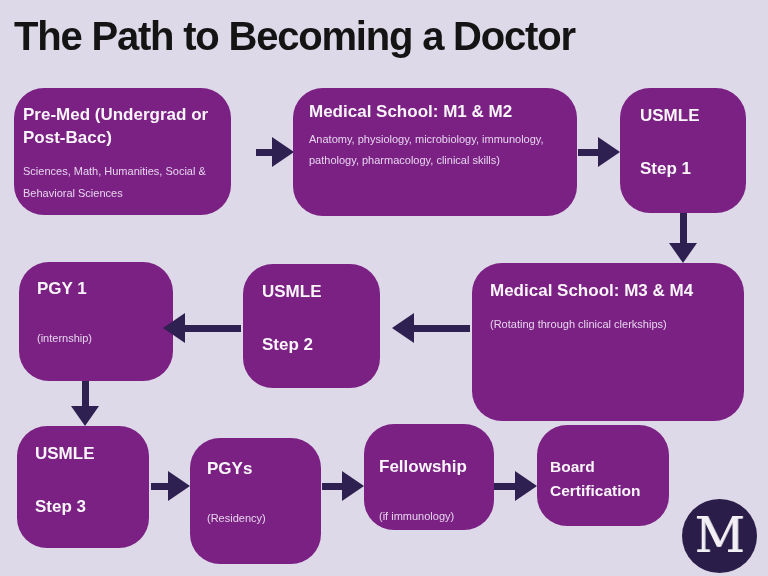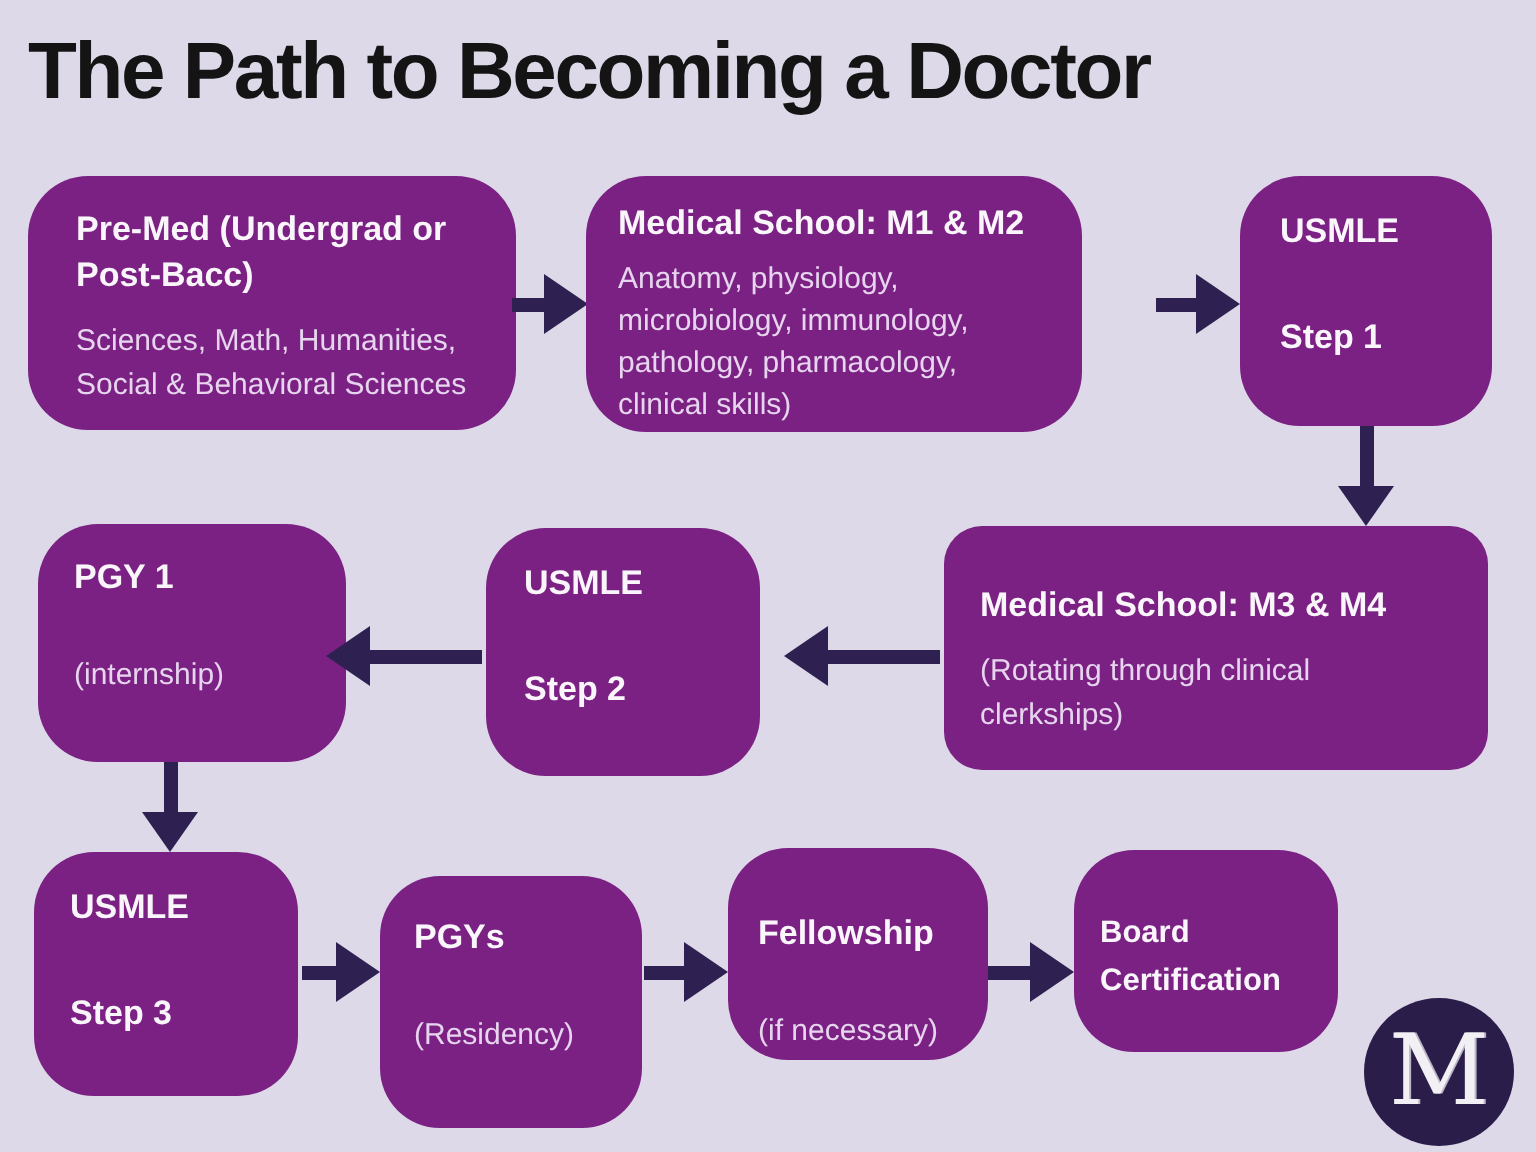--- a/index.html
+++ b/index.html
@@ -47,34 +47,34 @@
     color:var(--node-title-color);
   }
   .node-subtitle{
     font-weight:bold;
     font-size:17px;
     line-height:23px;
     margin-top:30px;
     color:var(--node-title-color);
   }
   .node-body{
-    font-size:15px;
+    font-size:11px;
     line-height:22px;
     margin-top:11px;
     color:var(--node-body-color);
   }
   .node-body.gap{margin-top:27px;}
   
-  .b1{left:14px;top:88px;width:244px;height:127px;padding:15px 24px;}
-  .b2{left:293px;top:88px;width:248px;height:128px;padding:12px 16px;}
+  .b1{left:14px;top:88px;width:217px;height:127px;padding:15px 9px;}
+  .b2{left:293px;top:88px;width:284px;height:128px;padding:12px 16px;}
   .b2 .node-body{line-height:21px;margin-top:6px;}
   .b3{left:620px;top:88px;width:126px;height:125px;padding:16px 20px;}
   .b4{left:19px;top:262px;width:154px;height:119px;padding:15px 18px;}
   .b5{left:243px;top:264px;width:137px;height:124px;padding:16px 19px;}
-  .b6{left:472px;top:263px;width:272px;height:122px;padding:28px 18px;border-radius:19px;}
+  .b6{left:472px;top:263px;width:272px;height:158px;padding:16px 18px;}
   .b7{left:17px;top:426px;width:132px;height:122px;padding:16px 18px;}
   .b8{left:190px;top:438px;width:131px;height:126px;padding:19px 17px;}
   .b9{left:364px;top:424px;width:130px;height:106px;padding:31px 15px;}
   .b10{left:537px;top:425px;width:132px;height:101px;padding:30px 13px;}
   .b10 .node-title{font-size:15.5px;line-height:24px;}
   
   .arrow{
     position:absolute;
     display:flex;
     align-items:center;
@@ -212,21 +212,21 @@
     <div class="node-body gap">(Residency)</div>
   </div>
 
   <div class="arrow h a8">
     <div class="shaft-h"></div>
       <div class="head-right"></div>
   </div>
 
   <div class="node b9">
     <div class="node-title">Fellowship</div>
-    <div class="node-body gap">(if necessary)</div>
+    <div class="node-body gap">(if immunology)</div>
   </div>
 
   <div class="arrow h a9">
     <div class="shaft-h"></div>
       <div class="head-right"></div>
   </div>
 
   <div class="node b10">
     <div class="node-title">Board Certification</div>
   </div>

